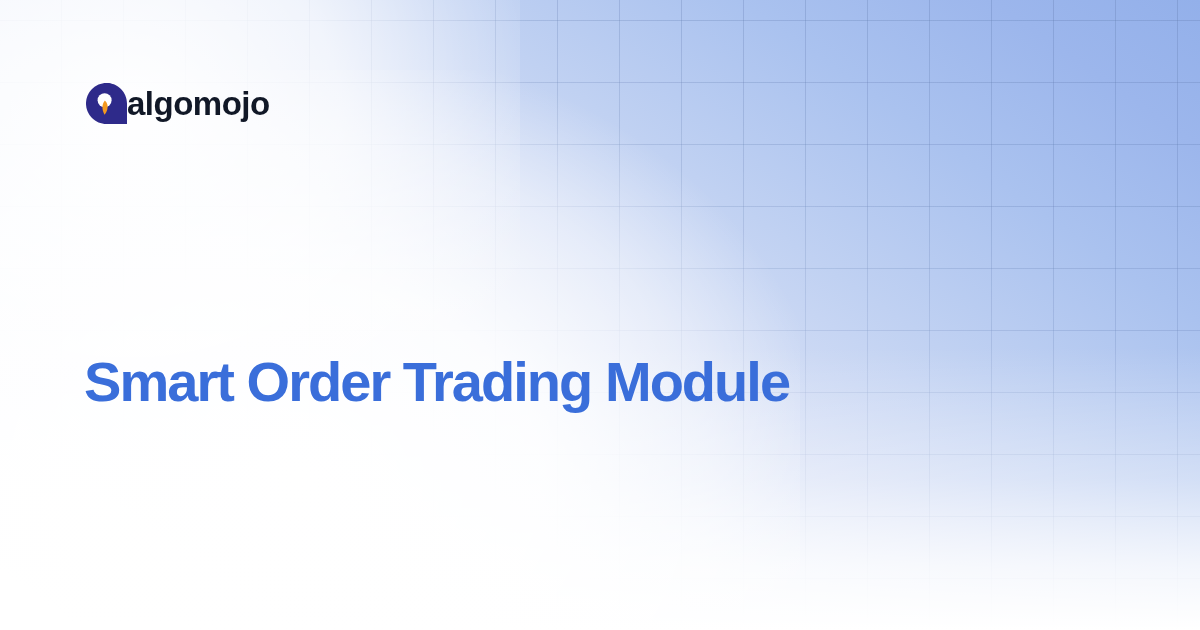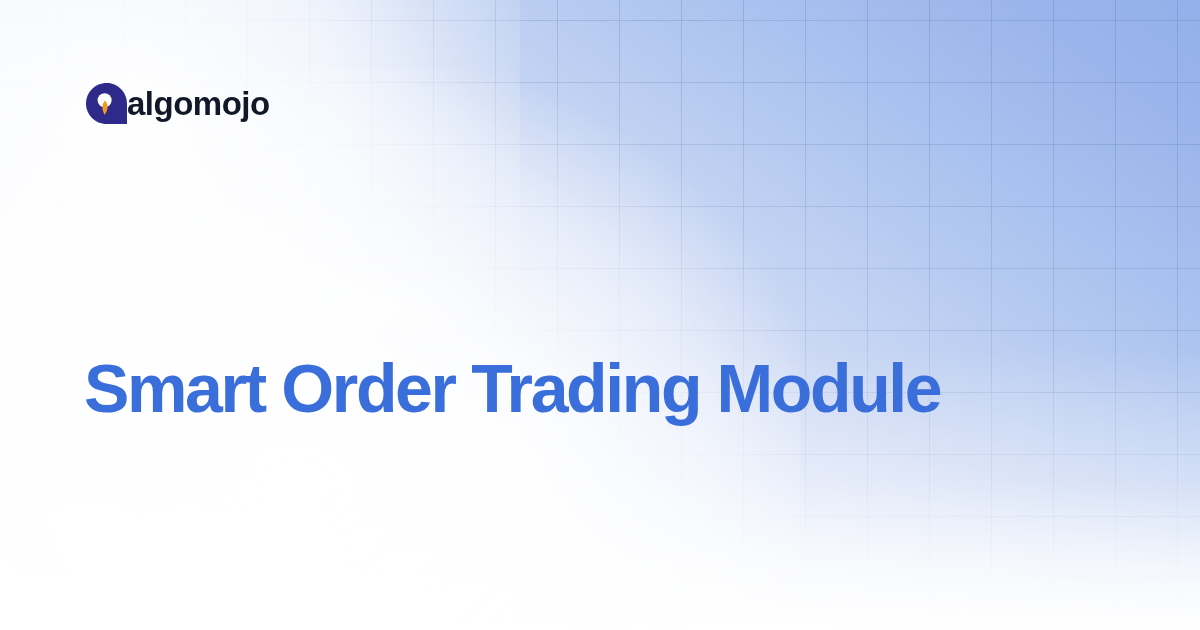--- a/index.html
+++ b/index.html
@@ -137,21 +137,21 @@
     line-height:1;
     white-space:nowrap;
   }
 
   
   .headline {
     position:absolute;
     left:84px;
     top:352px;
     width:960px;
-    font-size:68px;
+    font-size:56px;
     line-height:1.06;
     font-weight:700;
     letter-spacing:-0.035em;
     color:#3a6eda;
     white-space:pre-line;
   }
 </style>
 </head>
 <body>
 

